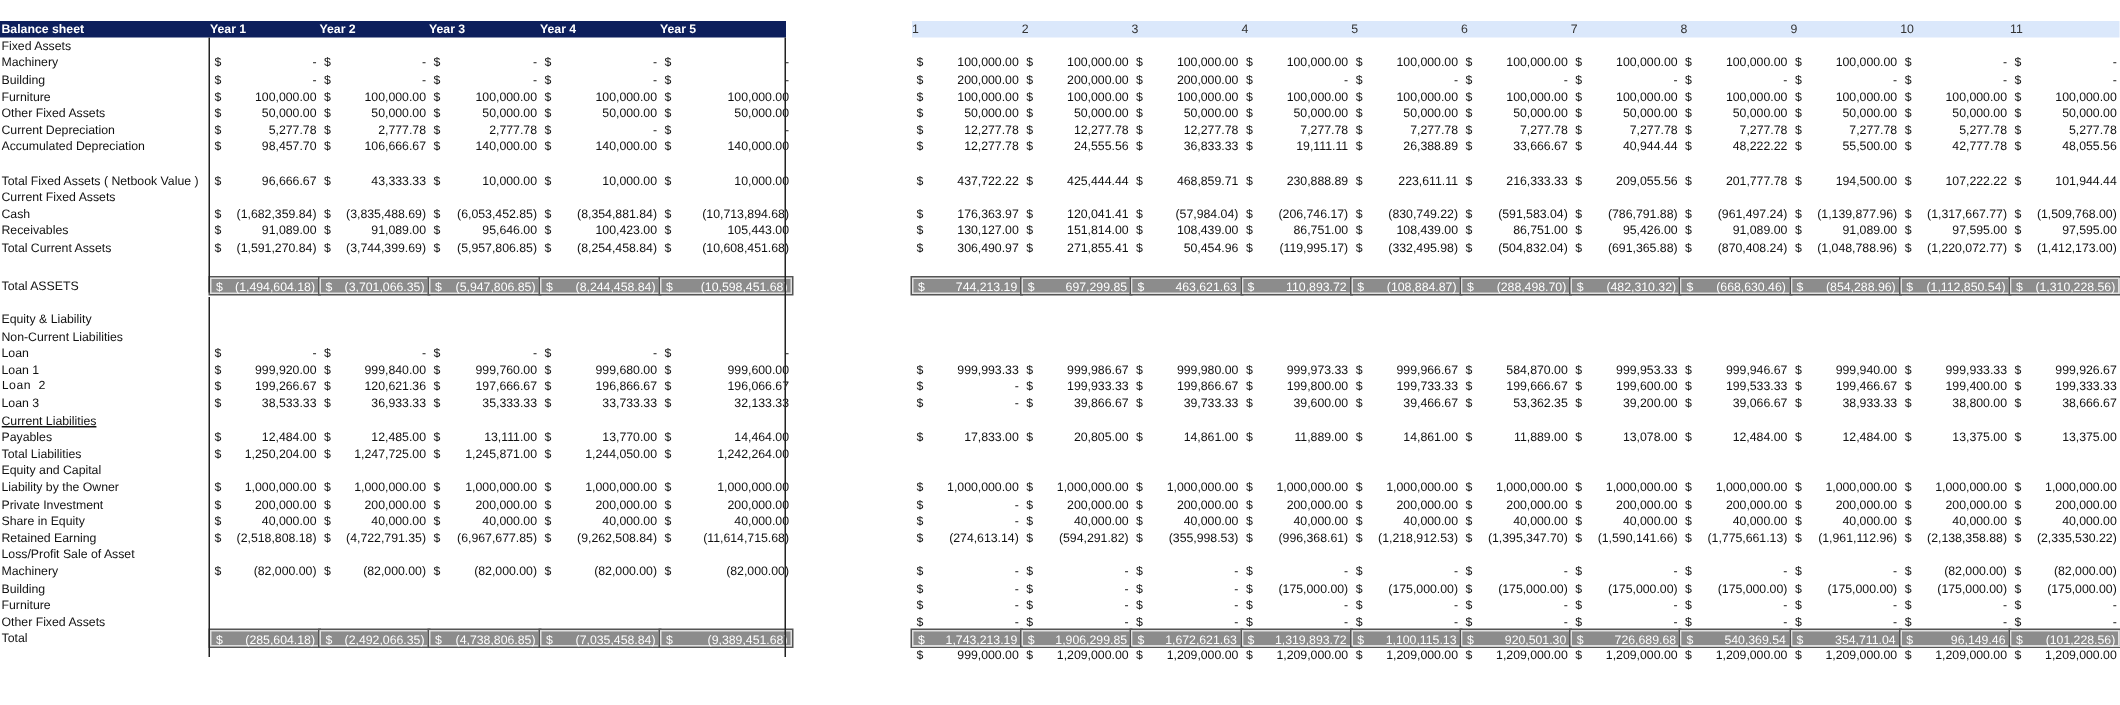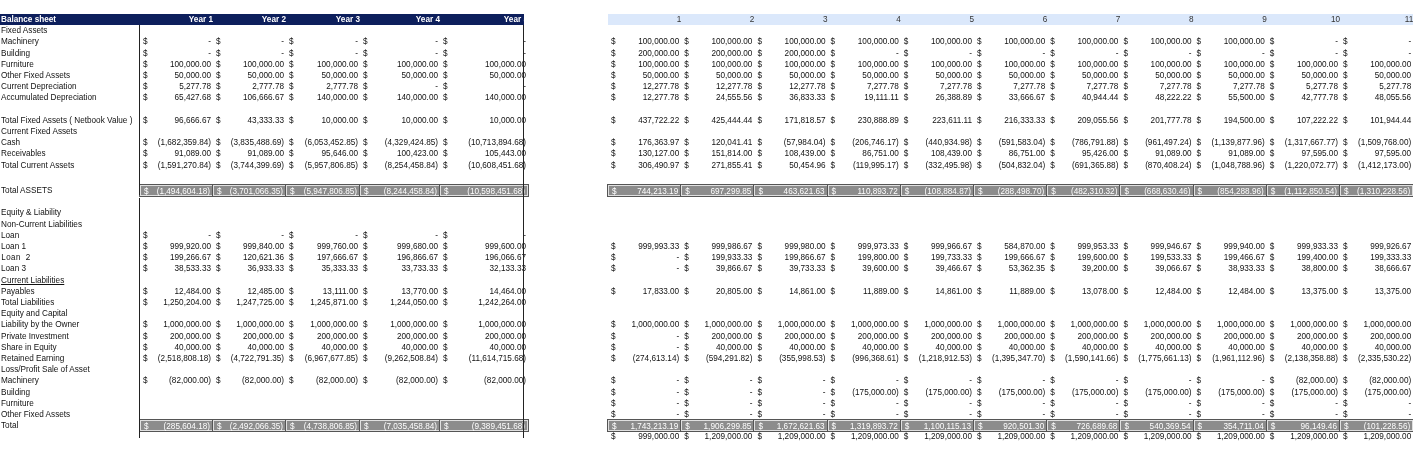--- a/index.html
+++ b/index.html
@@ -8,21 +8,21 @@
   .sheet { position:absolute; top:14px; }
   #left { left:0; width:528px; }
   #right { left:608px; width:805px; }
   .row { position:absolute; left:0; height:11.2px; line-height:11.2px; white-space:nowrap; }
   .label { position:absolute; left:0; width:140px; overflow:hidden; }
   .cell { position:absolute; top:0; height:11.2px; }
   .cell .dol { position:absolute; left:3px; }
   .cell .num { position:absolute; right:2px; text-align:right; }
   .hdr { background:#0d1f5c; color:#fff; font-weight:bold; }
   .hdr-r { background:#dbe8fb; color:#333; }
-  .hdr .cell, .hdr-r .cell { text-align:right; }
+  .hdr .cell, .hdr-r .cell { text-align:left; }
   .tot { background:#8c8c8c; color:#fff; }
   .tot .cell { border:1px solid #e0e0e0; box-shadow:0 0 0 1px #555; box-sizing:border-box; }
   .underline { text-decoration:underline; }
   .vline { position:absolute; width:1px; background:#222; }
 </style>
 </head>
 <body>
 
 <div class="sheet" id="left">
     <div class="row hdr" style="top: 0px; width: 524px;">
@@ -148,21 +148,21 @@
       </div>
       <div class="cell" style="left: 440px; width: 88px;">
         <span class="dol">$</span>
         <span class="num">-</span>
       </div>
     </div>
     <div class="row" style="top: 78.4px; width: 452px;">
       <span class="label" style="left: 1px;">Accumulated Depreciation</span>
       <div class="cell" style="left: 140px; width: 73px;">
         <span class="dol">$</span>
-        <span class="num">65,427.68</span>
+        <span class="num">98,457.70</span>
       </div>
       <div class="cell" style="left: 213px; width: 73px;">
         <span class="dol">$</span>
         <span class="num">106,666.67</span>
       </div>
       <div class="cell" style="left: 286px; width: 74px;">
         <span class="dol">$</span>
         <span class="num">140,000.00</span>
       </div>
       <div class="cell" style="left: 360px; width: 80px;">
@@ -212,21 +212,21 @@
       <div class="cell" style="left: 213px; width: 73px;">
         <span class="dol">$</span>
         <span class="num">(3,835,488.69)</span>
       </div>
       <div class="cell" style="left: 286px; width: 74px;">
         <span class="dol">$</span>
         <span class="num">(6,053,452.85)</span>
       </div>
       <div class="cell" style="left: 360px; width: 80px;">
         <span class="dol">$</span>
-        <span class="num">(4,329,424.85)</span>
+        <span class="num">(8,354,881.84)</span>
       </div>
       <div class="cell" style="left: 440px; width: 88px;">
         <span class="dol">$</span>
         <span class="num">(10,713,894.68)</span>
       </div>
     </div>
     <div class="row" style="top: 134.4px; width: 524px;">
       <span class="label" style="left: 1px;">Receivables</span>
       <div class="cell" style="left: 140px; width: 73px;">
         <span class="dol">$</span>
@@ -901,21 +901,21 @@
       <div class="cell" style="left: 0px; width: 73.2px;">
         <span class="dol">$</span>
         <span class="num">437,722.22</span>
       </div>
       <div class="cell" style="left: 73.2px; width: 73.2px;">
         <span class="dol">$</span>
         <span class="num">425,444.44</span>
       </div>
       <div class="cell" style="left: 146.4px; width: 73.2px;">
         <span class="dol">$</span>
-        <span class="num">171,818.57</span>
+        <span class="num">468,859.71</span>
       </div>
       <div class="cell" style="left: 219.6px; width: 73.2px;">
         <span class="dol">$</span>
         <span class="num">230,888.89</span>
       </div>
       <div class="cell" style="left: 292.8px; width: 73.2px;">
         <span class="dol">$</span>
         <span class="num">223,611.11</span>
       </div>
       <div class="cell" style="left: 366px; width: 73.2px;">
@@ -956,21 +956,21 @@
       <div class="cell" style="left: 146.4px; width: 73.2px;">
         <span class="dol">$</span>
         <span class="num">(57,984.04)</span>
       </div>
       <div class="cell" style="left: 219.6px; width: 73.2px;">
         <span class="dol">$</span>
         <span class="num">(206,746.17)</span>
       </div>
       <div class="cell" style="left: 292.8px; width: 73.2px;">
         <span class="dol">$</span>
-        <span class="num">(440,934.98)</span>
+        <span class="num">(830,749.22)</span>
       </div>
       <div class="cell" style="left: 366px; width: 73.2px;">
         <span class="dol">$</span>
         <span class="num">(591,583.04)</span>
       </div>
       <div class="cell" style="left: 439.2px; width: 73.2px;">
         <span class="dol">$</span>
         <span class="num">(786,791.88)</span>
       </div>
       <div class="cell" style="left: 512.4px; width: 73.2px;">

